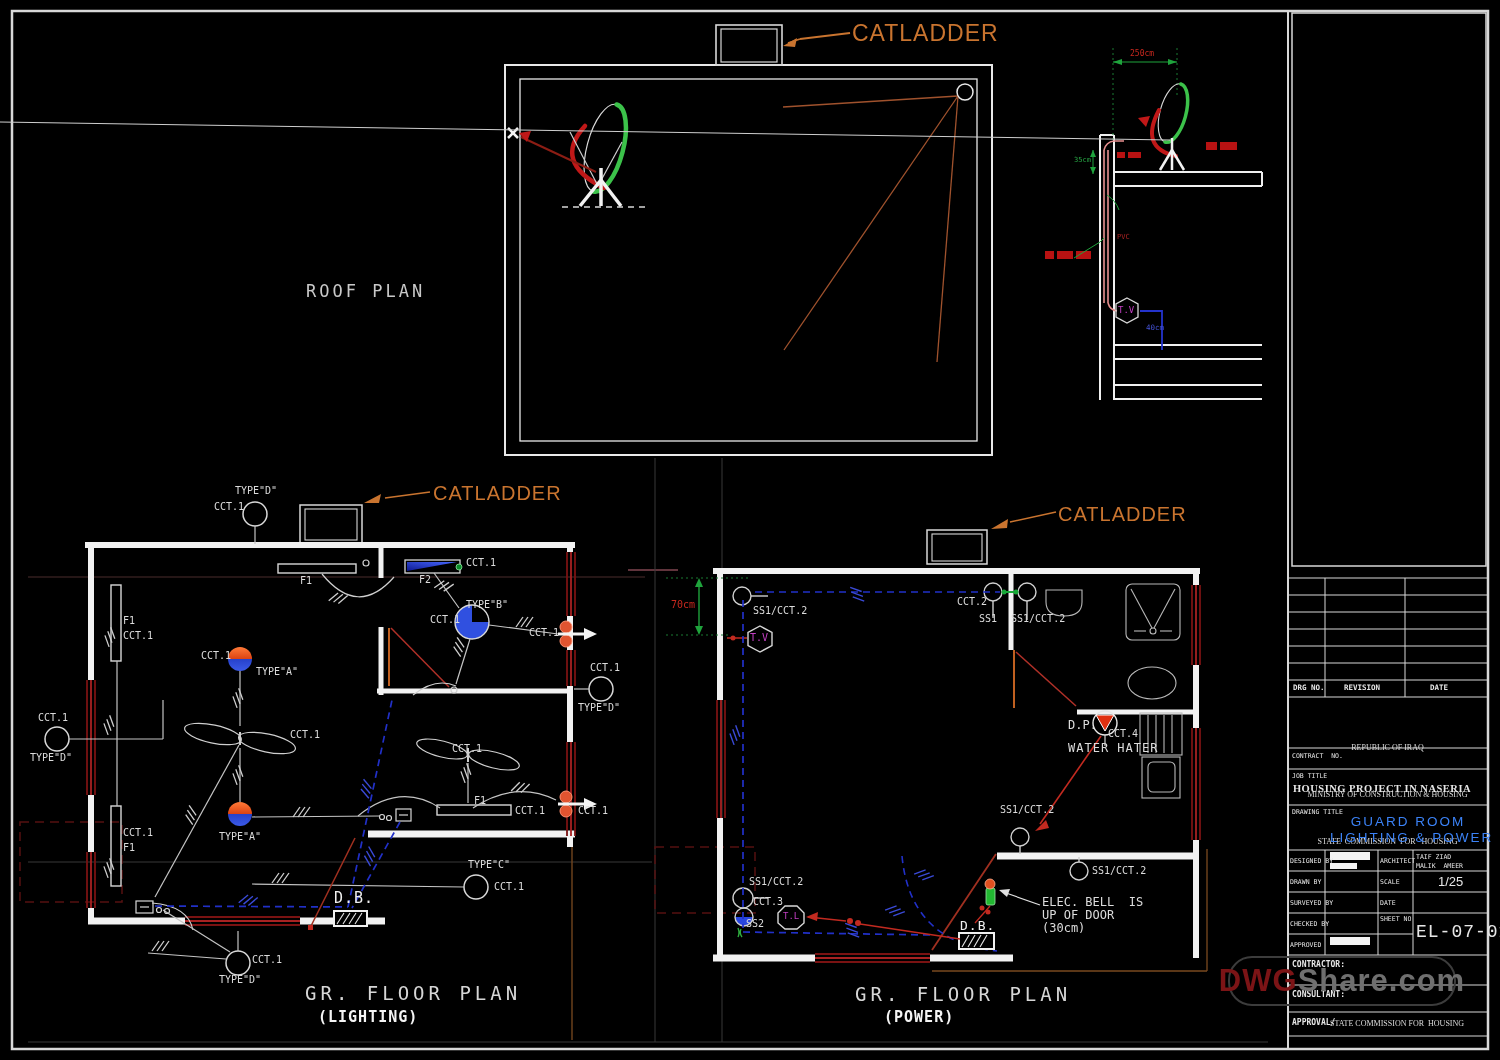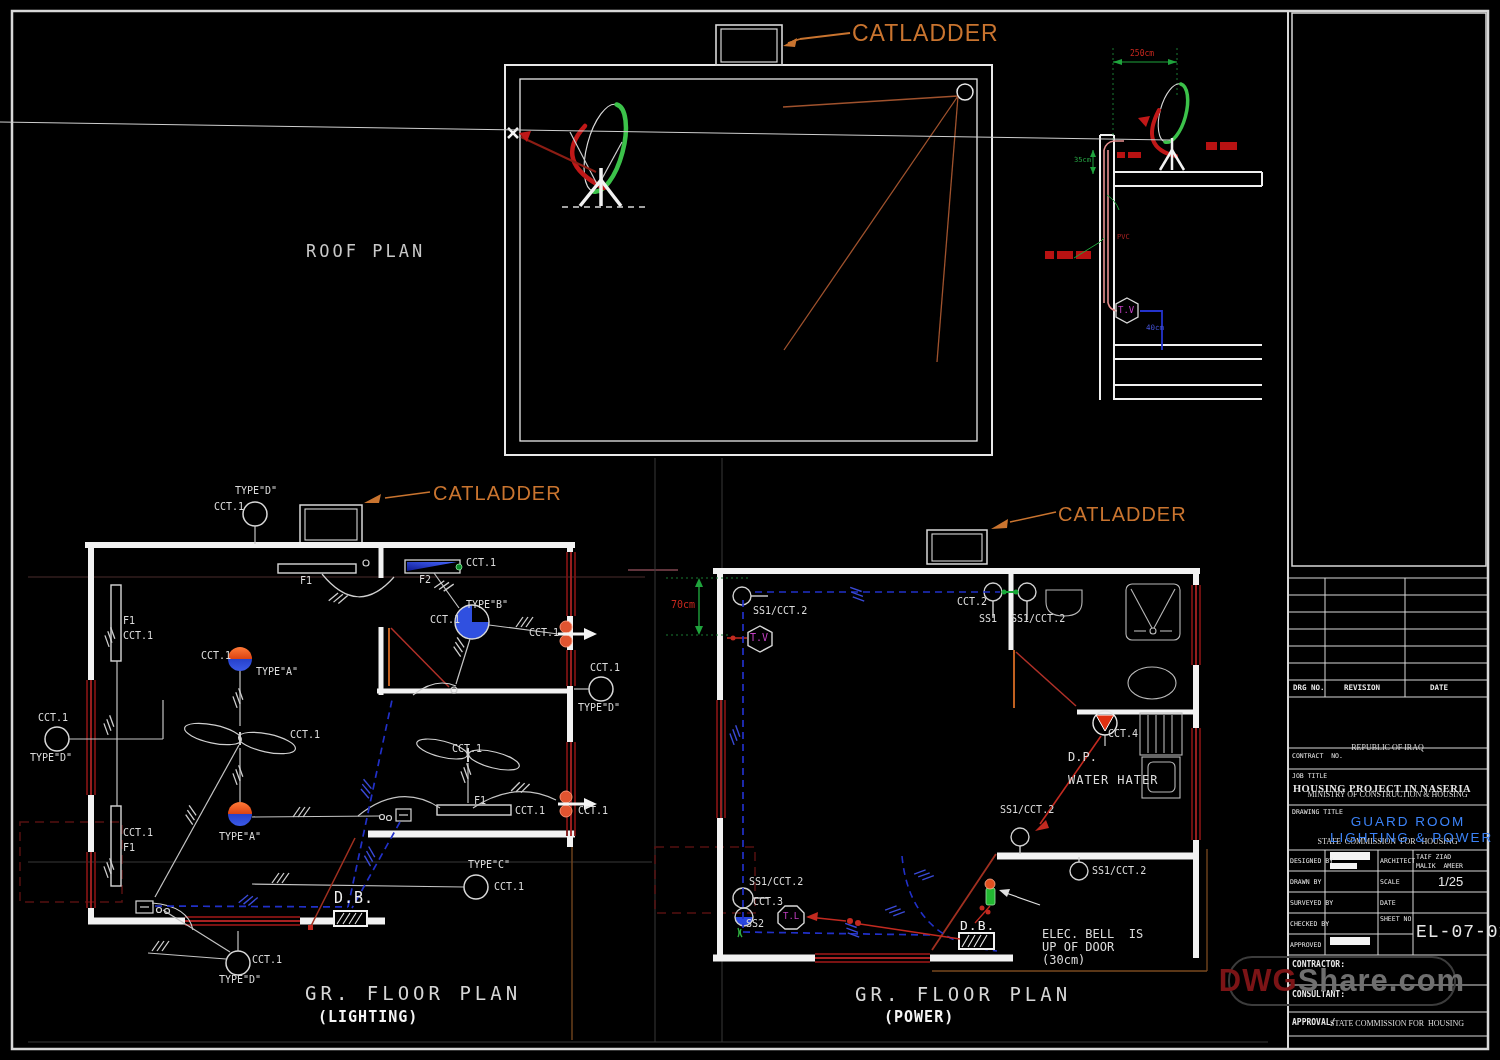--- a/index.html
+++ b/index.html
@@ -1,26 +1,26 @@
 <!DOCTYPE html>
 <html><head>
 <meta charset="utf-8">
 <style>
   html,body{margin:0;padding:0;background:#000;}
   #sheet{position:relative;width:1500px;height:1060px;background:#000;overflow:hidden;
          font-family:"DejaVu Sans Mono",monospace;}
   #linework{position:absolute;left:0;top:0;}
   .lbl{position:absolute;font-family:"DejaVu Sans Mono",monospace;color:#dcdcdc;font-size:10px;line-height:1.05;white-space:pre;}
-  .lg{font-size:12px;margin-top:32px;}
+  .lg{font-size:12px;}
   .xs{font-size:8px;}
   .cat{position:absolute;color:#c9742f;font-size:20px;font-family:"Liberation Sans",sans-serif;letter-spacing:1px;white-space:pre;}
   .cat.big{font-size:23px;}
   .ttl{position:absolute;color:#d6d6d6;font-size:19px;letter-spacing:4px;white-space:pre;font-family:"DejaVu Sans Mono",monospace;}
   .sub{position:absolute;color:#f4f4f4;font-size:15px;font-weight:bold;letter-spacing:1px;white-space:pre;}
-  .rooft{position:absolute;color:#c9c9c9;font-size:17px;letter-spacing:3px;white-space:pre;}
+  .rooft{position:absolute;color:#c9c9c9;font-size:17px;letter-spacing:3px;white-space:pre;margin-top:40px;}
   .red{color:#c8281e;}
   .grn{color:#27a845;}
   .blu{color:#4553d8;}
   .mag{color:#c43fc4;}
   .dkred{color:#a82222;margin-top:24px;}
   .db{font-size:15px;color:#f0f0f0;letter-spacing:1px;}
   
   .tb{position:absolute;color:#e6e6e6;font-size:6.5px;font-family:"DejaVu Sans Mono",monospace;white-space:pre;}
   .tb.h{font-size:7.5px;font-weight:bold;text-align:center;}
   .tb.serif{font-family:"Liberation Serif",serif;font-size:8px;color:#ddd;}

